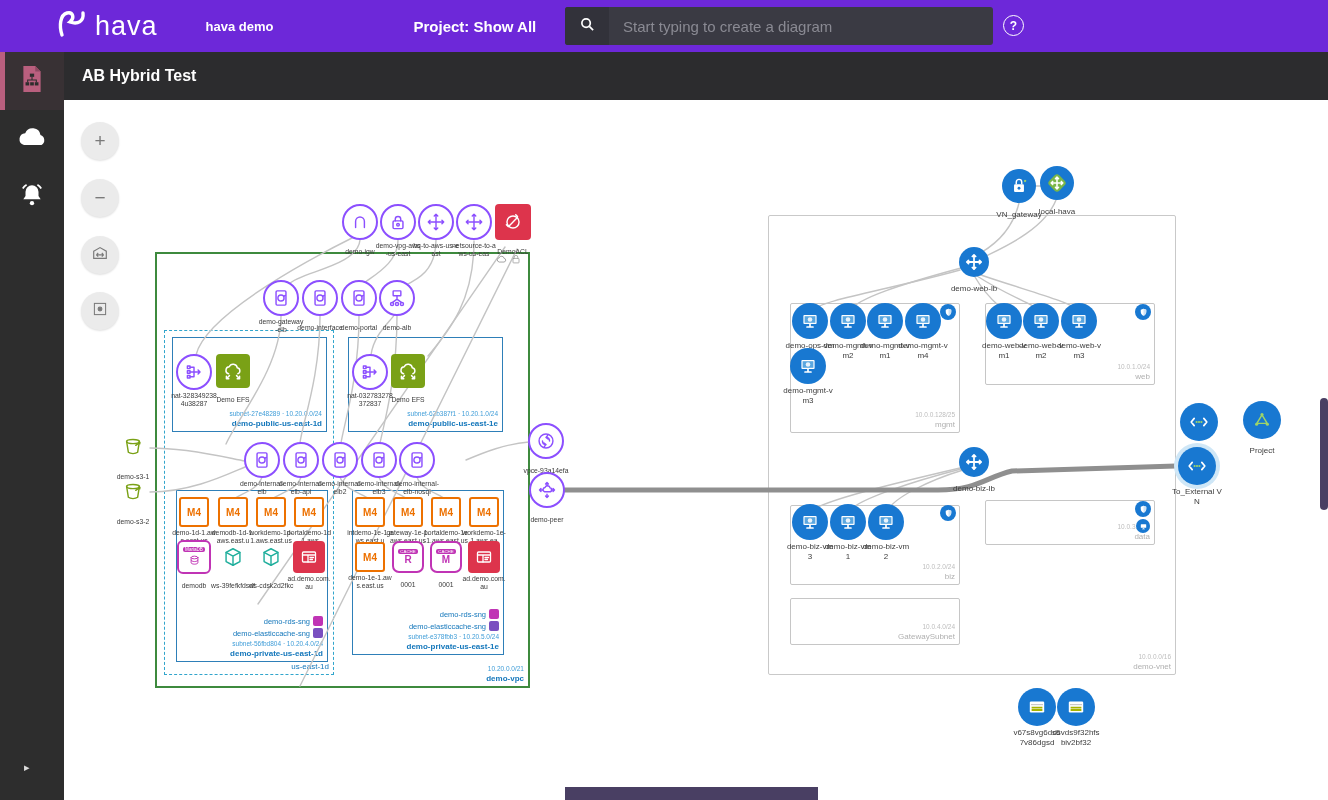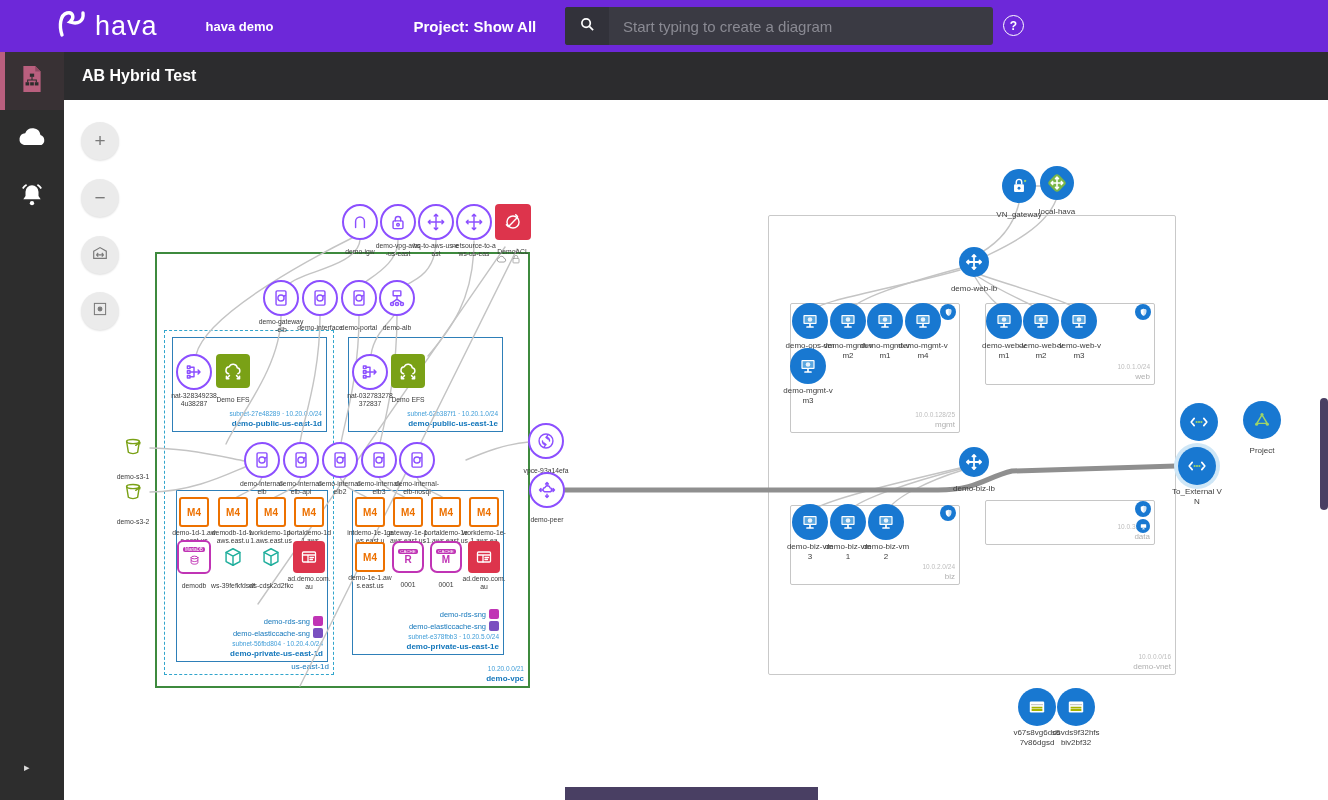--- a/index.html
+++ b/index.html
@@ -156,20 +156,26 @@
     <div class="grp azgrp" style="left: 985px; top: 500px; width: 170px; height: 45px;">
       <div class="glabels">
         <span class="gmeta">10.0.3.0/24</span>
         <span class="gname">data</span>
       </div>
     </div>
     <div class="grp azgrp" style="left: 790px; top: 505px; width: 170px; height: 80px;">
       <div class="glabels">
         <span class="gmeta">10.0.2.0/24</span>
         <span class="gname">biz</span>
+      </div>
+    </div>
+    <div class="grp azgrp" style="left: 790px; top: 598px; width: 170px; height: 47px;">
+      <div class="glabels">
+        <span class="gmeta">10.0.4.0/24</span>
+        <span class="gname">GatewaySubnet</span>
       </div>
     </div>
     <svg id="edges" width="1328" height="800">
       <path d="M360 240 C358 266 300 272 289 284" fill="none" stroke="#c4c4c4" stroke-width="1.4" stroke-linecap="round"></path>
       <path d="M398 240 C398 264 372 276 363 284" fill="none" stroke="#c4c4c4" stroke-width="1.4" stroke-linecap="round"></path>
       <path d="M436 240 C436 272 416 280 402 287" fill="none" stroke="#c4c4c4" stroke-width="1.4" stroke-linecap="round"></path>
       <path d="M474 241 C474 300 450 330 428 356" fill="none" stroke="#c4c4c4" stroke-width="1.4" stroke-linecap="round"></path>
       <path d="M505 247 L258 604" fill="none" stroke="#c4c4c4" stroke-width="1.4" stroke-linecap="round"></path>
       <path d="M517 249 L300 686" fill="none" stroke="#c4c4c4" stroke-width="1.4" stroke-linecap="round"></path>
       <path d="M281 316 C281 368 236 420 226 444" fill="none" stroke="#c4c4c4" stroke-width="1.4" stroke-linecap="round"></path>

